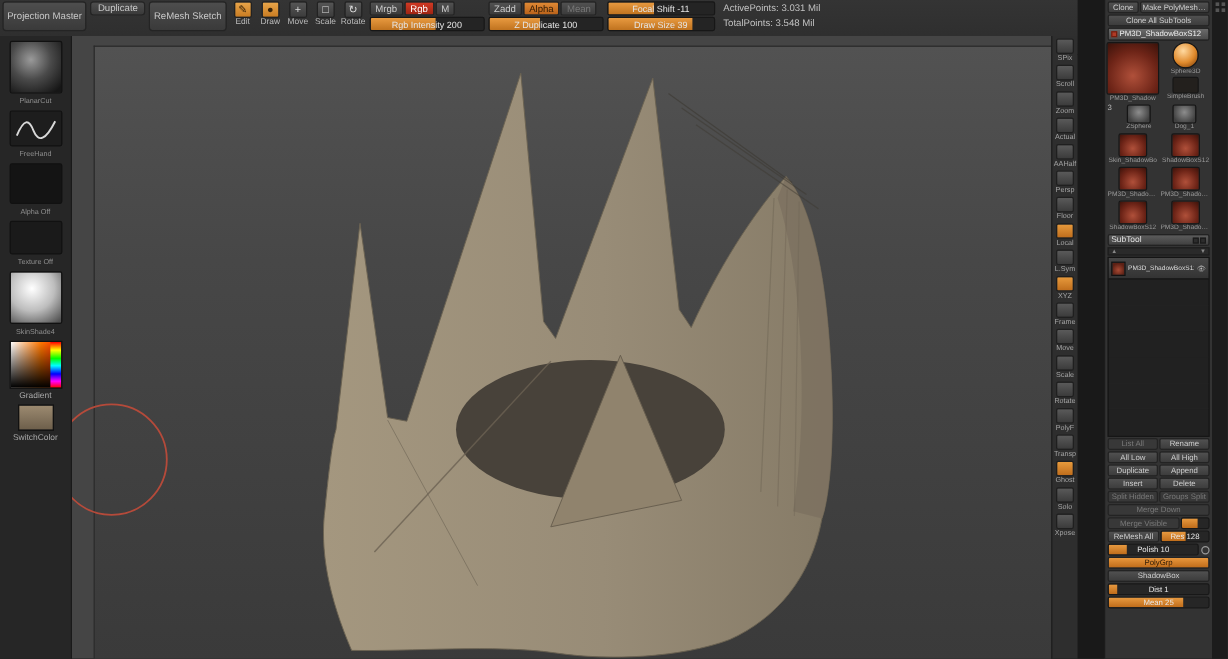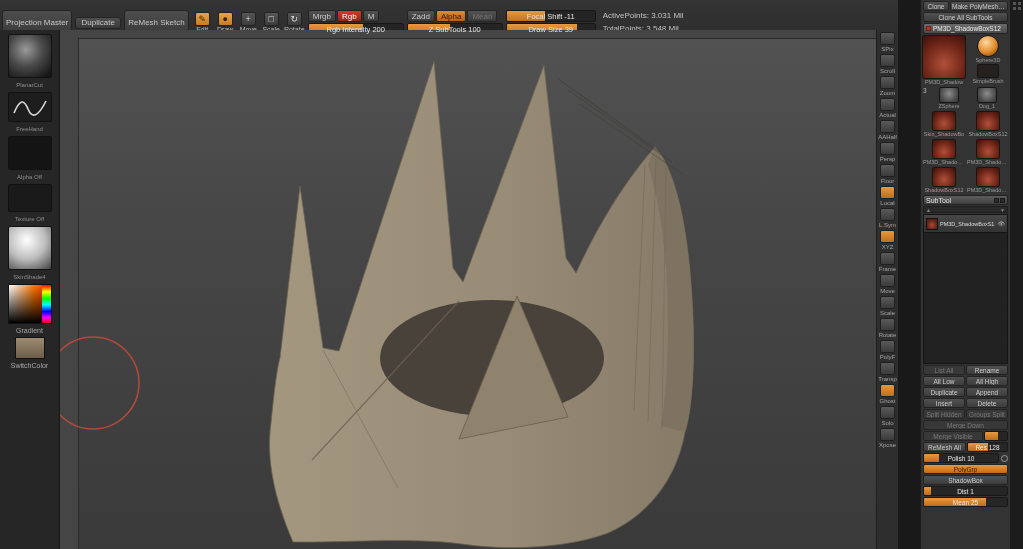--- a/index.html
+++ b/index.html
@@ -7,21 +7,21 @@
   .app {
     position: relative; width: 1023px; height: 549px; overflow: hidden;
     background:#2b2b2b; font-family:"Liberation Sans", sans-serif; color:#cccccc;
     -webkit-user-select:none; user-select:none;
   }
   
   .topbar {
     position:absolute; left:0; top:0; width:920px; height:46px;
     background:linear-gradient(#343434,#2c2c2c);
     border-bottom:1px solid #171717;
-    display:flex; align-items:center; gap:3px; padding:1px 2px;
+    display:flex; align-items:flex-start; gap:3px; padding:1px 2px;
   }
   .tb-big {
     height:25px; min-width:46px; padding:1px 3px;
     background:linear-gradient(#4e4e4e,#3a3a3a); border:1px solid #242424; border-radius:3px;
     font-size:8px; line-height:1.2; text-align:center; color:#c8c8c8;
     display:flex; align-items:center; justify-content:center; white-space:normal;
   }
   .tb-one { height:12px; align-self:flex-start; }
   .col { display:flex; flex-direction:column; gap:1px; }
   .row { display:flex; gap:1px; align-items:center; }
@@ -214,21 +214,21 @@
     </div>
 
     <div class="col">
       <div class="row">
         <div class="chip">Zadd</div>
         <div class="chip orn">Alpha</div>
         <div class="chip" style="color:#777;">Mean</div>
       </div>
       <div class="slider w96">
         <div class="fill" style="width:45%"></div>
-        <span class="slab">Z SubTools 100</span>
+        <span class="slab">Z Duplicate 100</span>
       </div>
     </div>
 
     <div class="col">
       <div class="slider w90">
         <div class="fill" style="width:44%"></div>
         <span class="slab">Focal Shift -11</span>
       </div>
       <div class="slider w90">
         <div class="fill" style="width:80%"></div>

